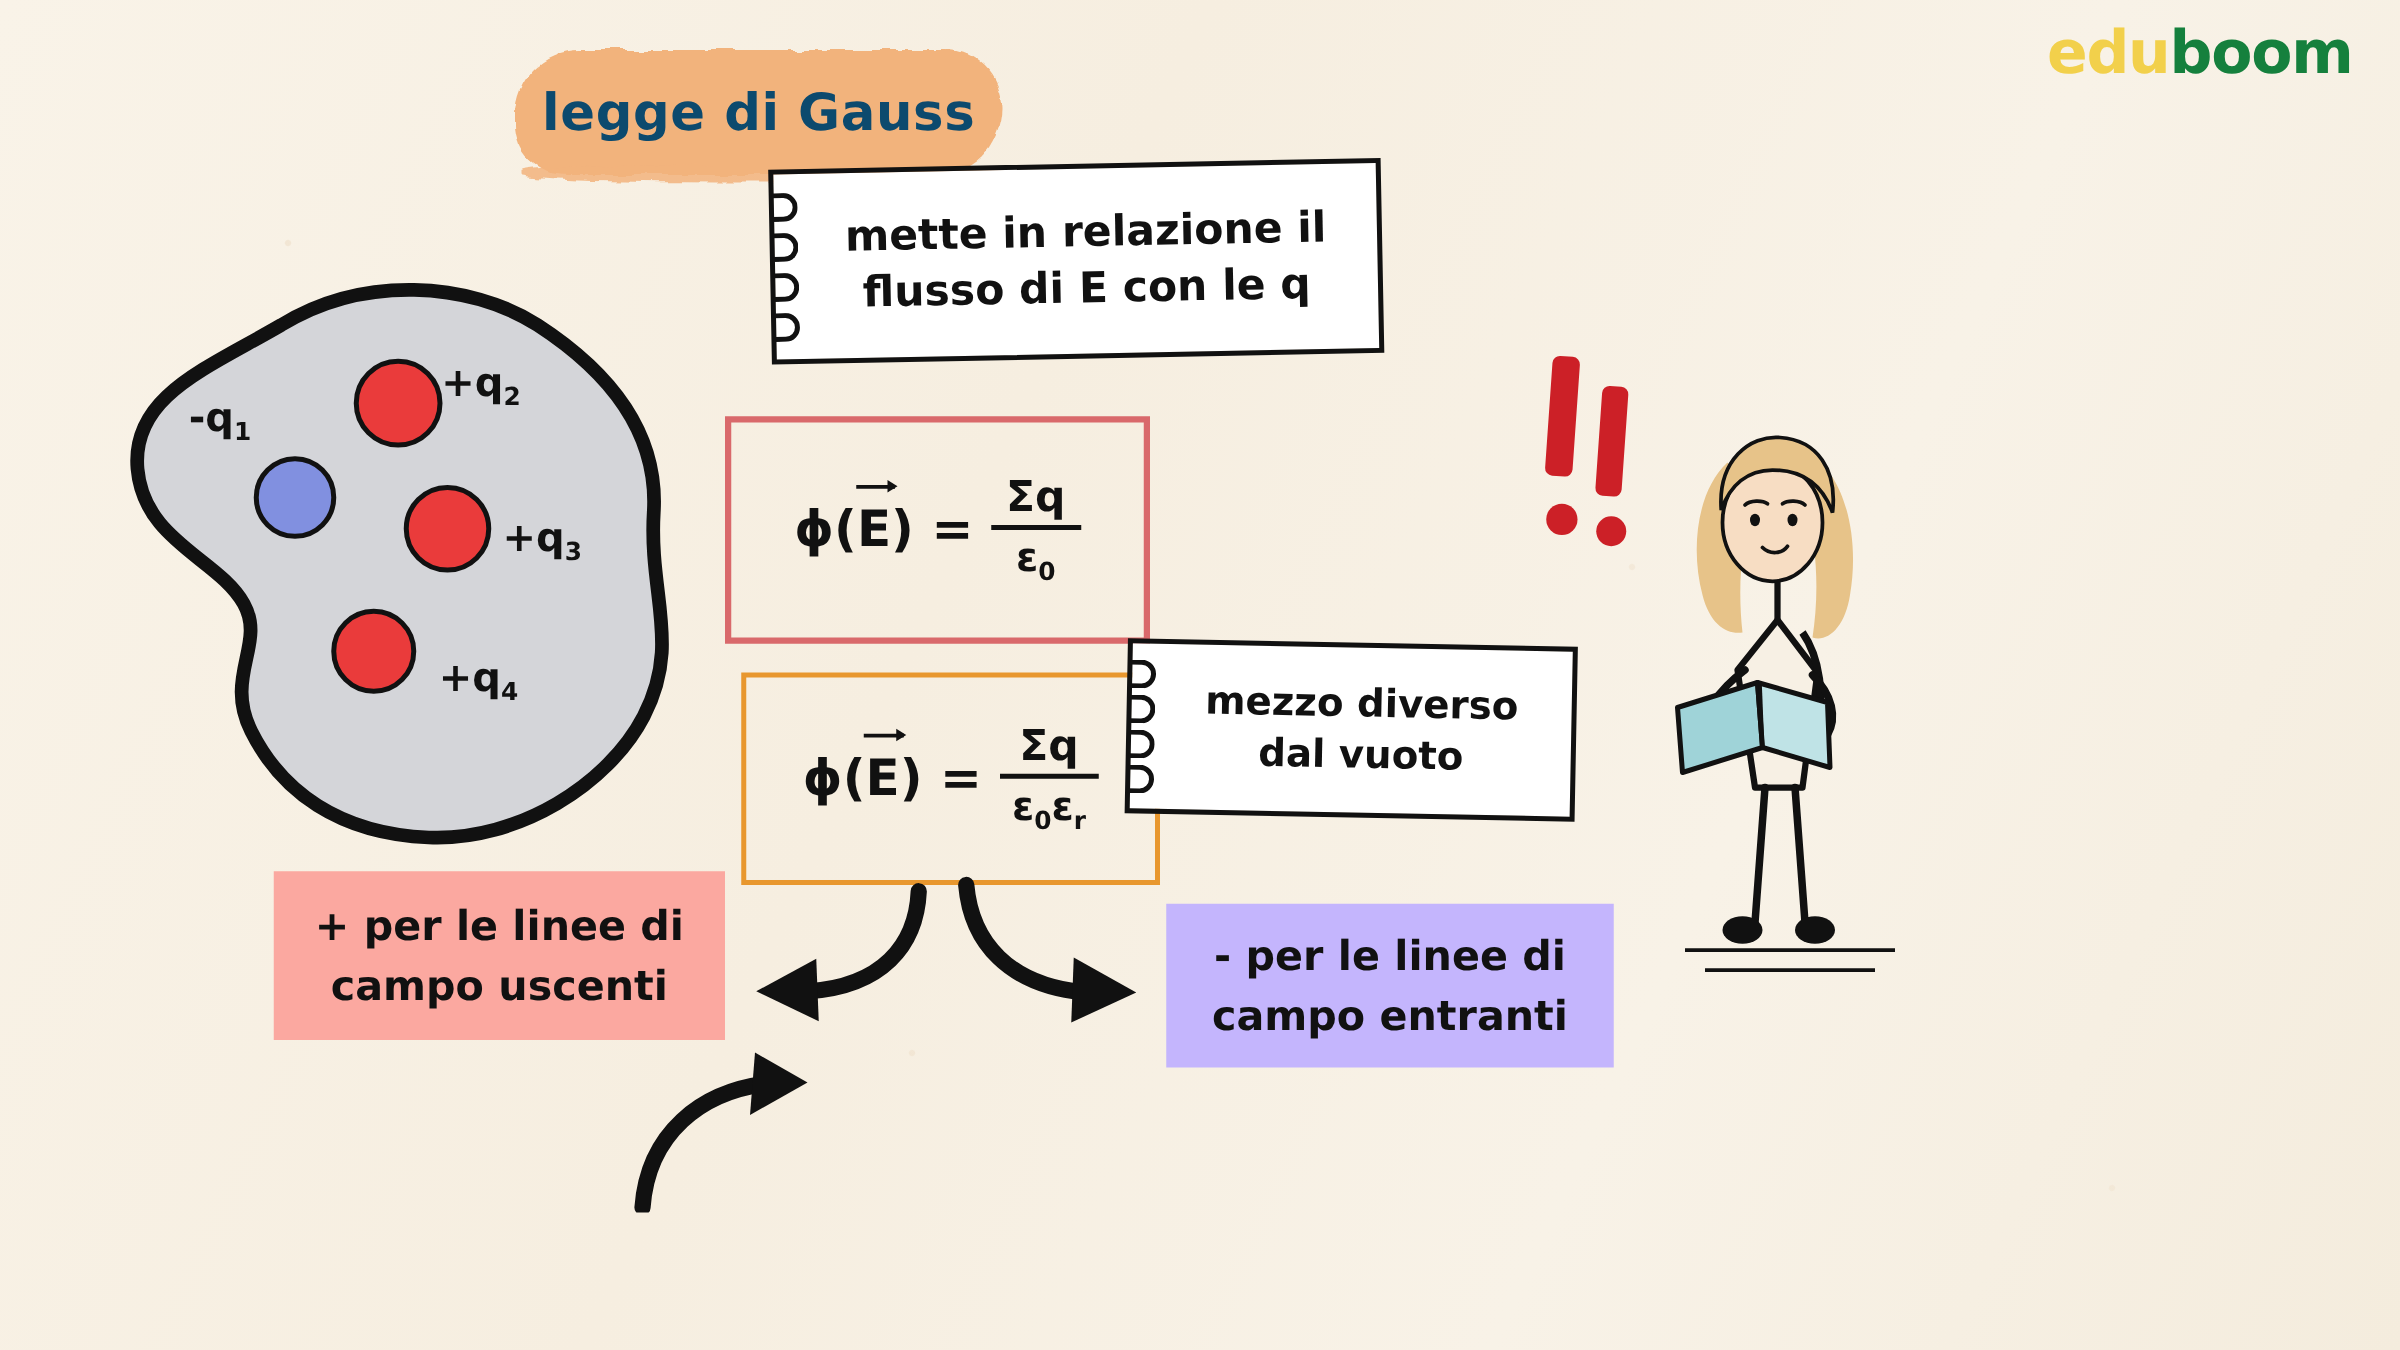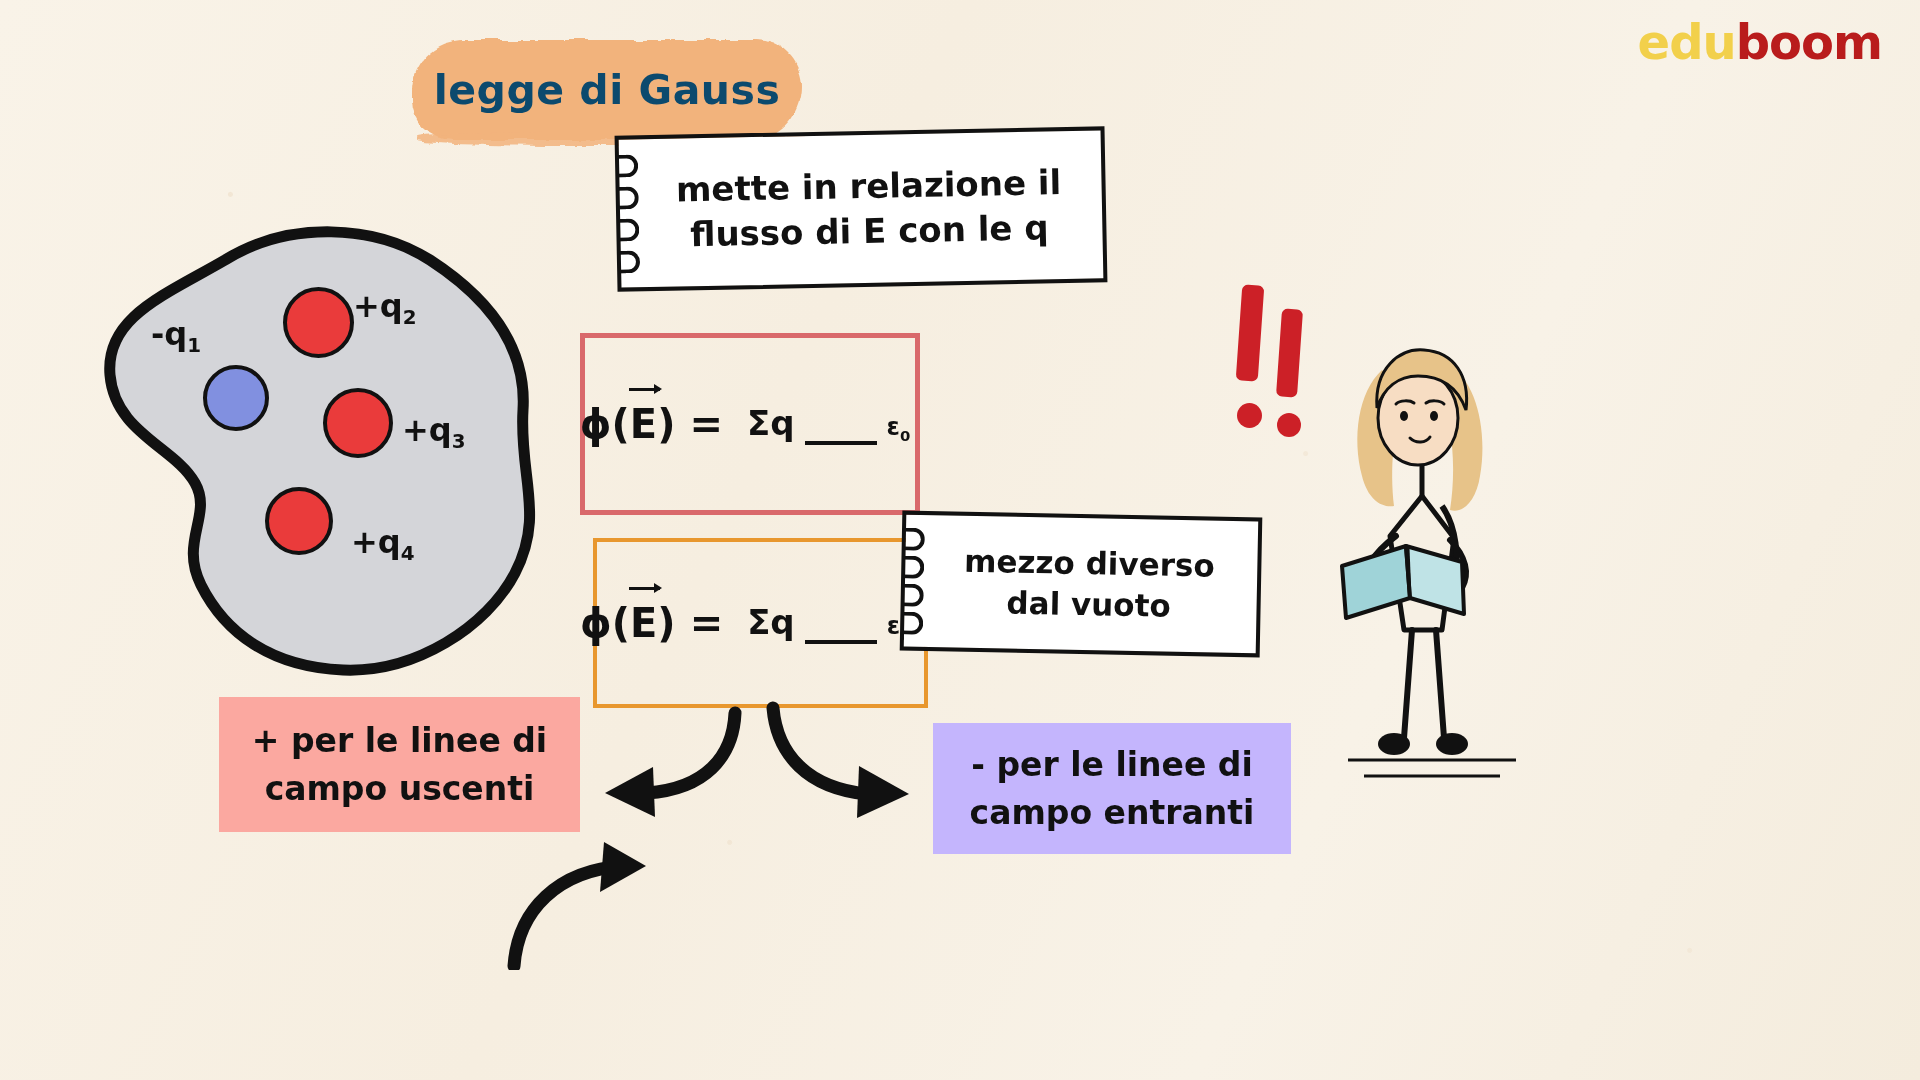--- a/index.html
+++ b/index.html
@@ -23,21 +23,21 @@
   }
 
   
   .logo{
     position:absolute;right:38px;top:14px;
     font-family:"DejaVu Sans", sans-serif;
     font-size:48px;font-weight:bold;letter-spacing:-1px;
     white-space:nowrap;
   }
   .logo .edu{color:#f2d04b;margin-left:40px;}
-  .logo .boom{color:#b91c1c;}
+  .logo .boom{color:#15803d;}
 
   
   .title-wrap{
     position:absolute;left:412px;top:40px;width:390px;height:100px;
   }
   .title-hl{
     position:absolute;inset:0;
     background:#f2b37c;
     border-radius:52px 46px 54px 40px;
     filter:url(#rough);
@@ -108,24 +108,24 @@
   }
   .lhs{display:flex;align-items:flex-start;position:relative;white-space:nowrap;}
   .vec{position:relative;display:inline-block;}
   .vec:before{
     content:"";position:absolute;left:-1px;right:-3px;top:-13px;height:3px;background:#111;
   }
   .vec:after{
     content:"";position:absolute;right:-5px;top:-17px;
     border-left:8px solid #111;border-top:5px solid transparent;border-bottom:5px solid transparent;
   }
-  .frac{display:inline-flex;flex-direction:row;align-items:flex-end;}
+  .frac{display:inline-flex;flex-direction:column;align-items:center;}
   .frac .num{padding:0 10px 2px;font-size:34px;}
   .frac .bar{height:4px;background:#111;width:100%;min-width:72px;}
-  .frac .den{padding:3px 10px 0;font-size:24px;}
+  .frac .den{padding:3px 10px 0;font-size:32px;}
   .sub{font-size:.62em;vertical-align:sub;}
 
   
   .blob-wrap{position:absolute;left:75px;top:215px;width:500px;height:470px;}
   .charge{
     position:absolute;border-radius:50%;border:4px solid #111;
   }
   .c-red{background:#ea3b3b;}
   .c-blue{background:#8190e0;}
   .clabel{

